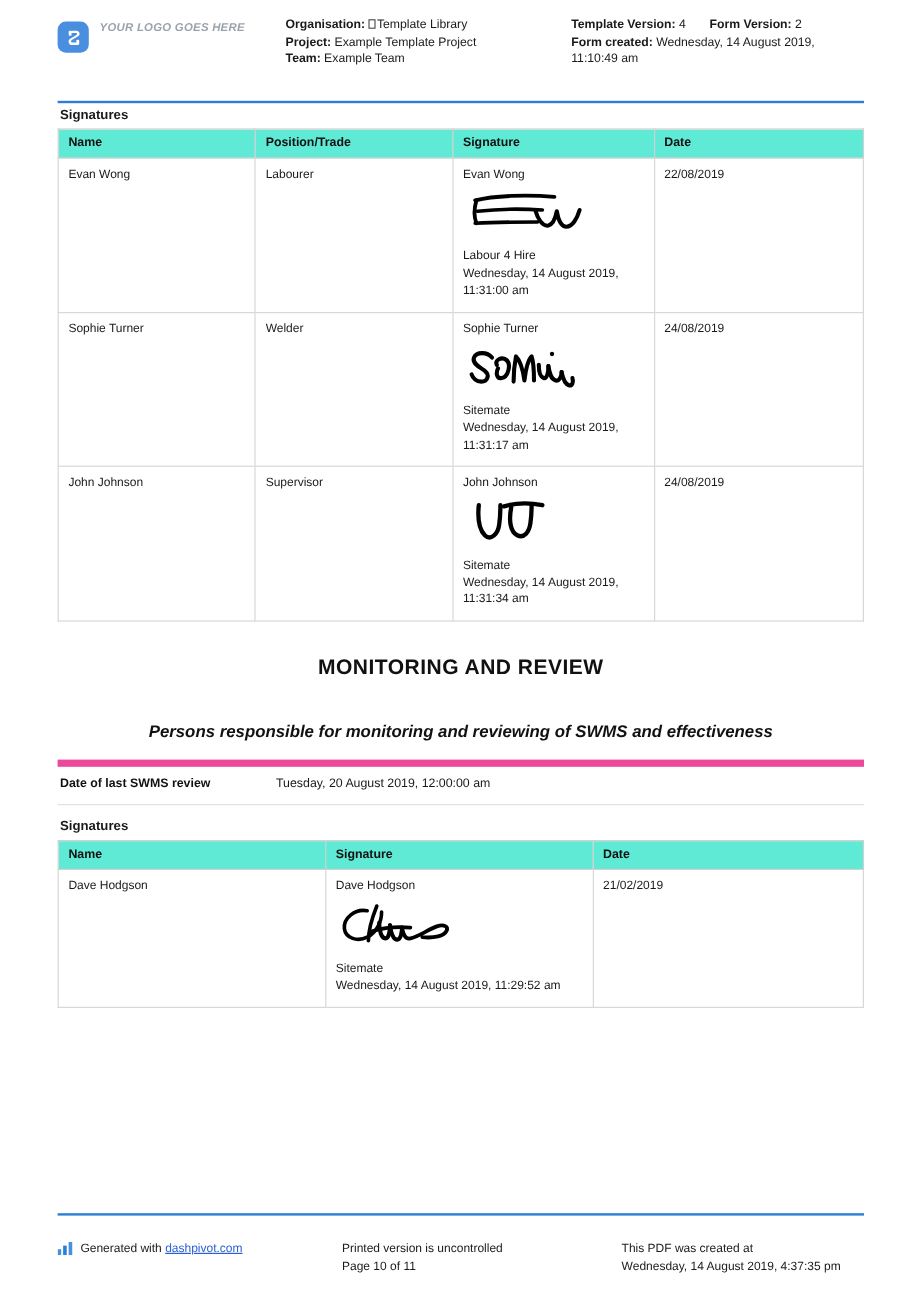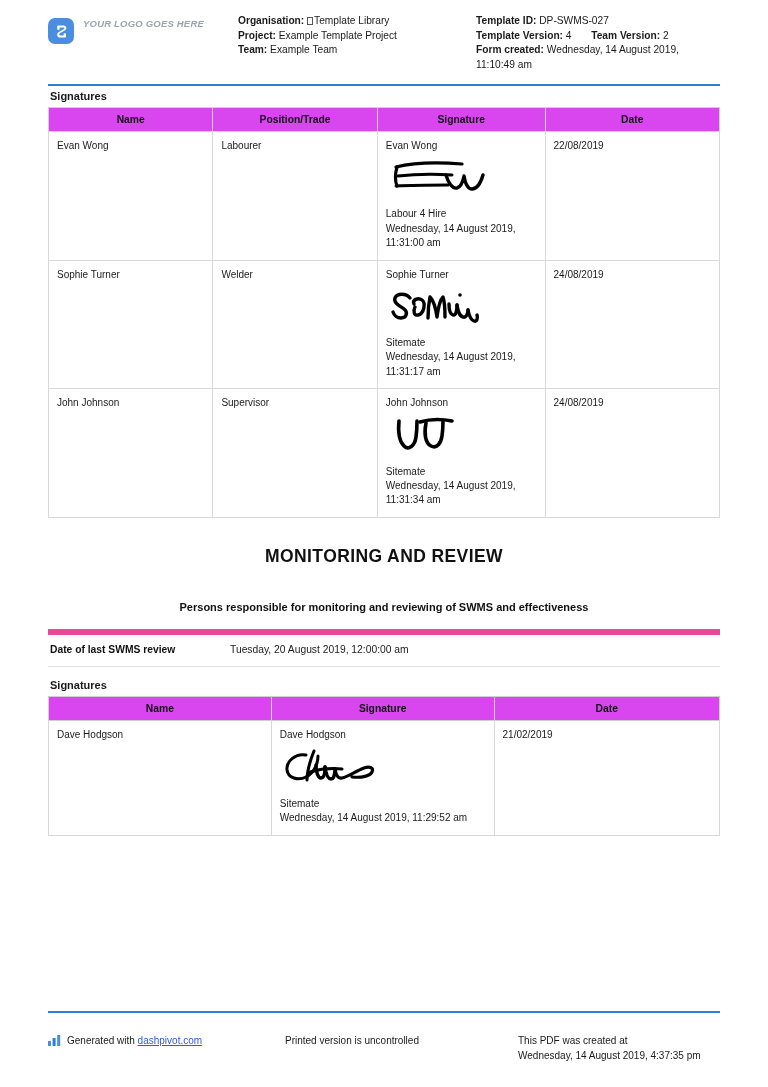--- a/index.html
+++ b/index.html
@@ -90,25 +90,25 @@
   }
   .block-1 { padding-top: 12px; }
 
   table.grid {
     width: 100%;
     border-collapse: collapse;
     table-layout: fixed;
     font-size: 10px;
   }
   table.grid th {
-    background: #d946ef;
+    background: #5eead4;
     border: 1px solid #d0d0d0;
     font-weight: bold;
     font-size: 10.3px;
-    text-align: center;
+    text-align: left;
     padding: 6px 8px;
     color: #111;
   }
   table.grid td {
     border: 1px solid #d8d8d8;
     vertical-align: top;
     padding: 7px 8px 9px 8px;
     font-size: 10px;
     line-height: 14.4px;
     color: #1a1a1a;
@@ -122,21 +122,22 @@
   .section-title {
     text-align: center;
     font-size: 17.5px;
     font-weight: bold;
     letter-spacing: .4px;
     margin: 28px 0 0 0;
     color: #111;
   }
   .section-sub {
     text-align: center;
-    font-size: 11px;
+    font-size: 14px;
+    font-style: italic;
     font-weight: bold;
     margin: 34px 0 0 0;
     color: #111;
   }
 
   
   .field-row {
     display: flex;
     border-top: 6px solid #ec4899;
     border-bottom: 1px solid #e2e2e2;
@@ -215,28 +216,24 @@
         <span>Example Template Project</span>
       </div>
       <div>
         <b>Team:</b>
         <span>Example Team</span>
       </div>
     </div>
 
     <div class="meta-col right">
       <div>
-        <b>Template ID:</b>
-        <span>DP-SWMS-027</span>
-      </div>
-      <div>
         <b>Template Version:</b>
         <span>4</span>
         <span class="gap-inline"></span>
-        <b>Team Version:</b>
+        <b>Form Version:</b>
         <span>2</span>
       </div>
       <div>
         <b>Form created:</b>
         <span>Wednesday, 14 August 2019, 11:10:49 am</span>
       </div>
     </div>
   </div>
 
   <div class="blue-rule"></div>
@@ -391,20 +388,21 @@
           <rect x="0" y="6" width="3" height="5" fill="#4a8ee0"></rect>
           <rect x="4.6" y="3" width="3" height="8" fill="#2b7fd4"></rect>
           <rect x="9.2" y="0" width="3" height="11" fill="#4a8ee0"></rect>
         </svg>
       </span>
       <span><span>Generated with </span><a class="f-link" href="#">dashpivot.com</a></span>
     </div>
 
     <div class="f-col-2">
       <div>Printed version is uncontrolled</div>
+      <div>Page 10 of 11</div>
     </div>
 
     <div class="f-col-3">
       <div>This PDF was created at</div>
       <div>Wednesday, 14 August 2019, 4:37:35 pm</div>
     </div>
   </div>
 
 </div>
 

